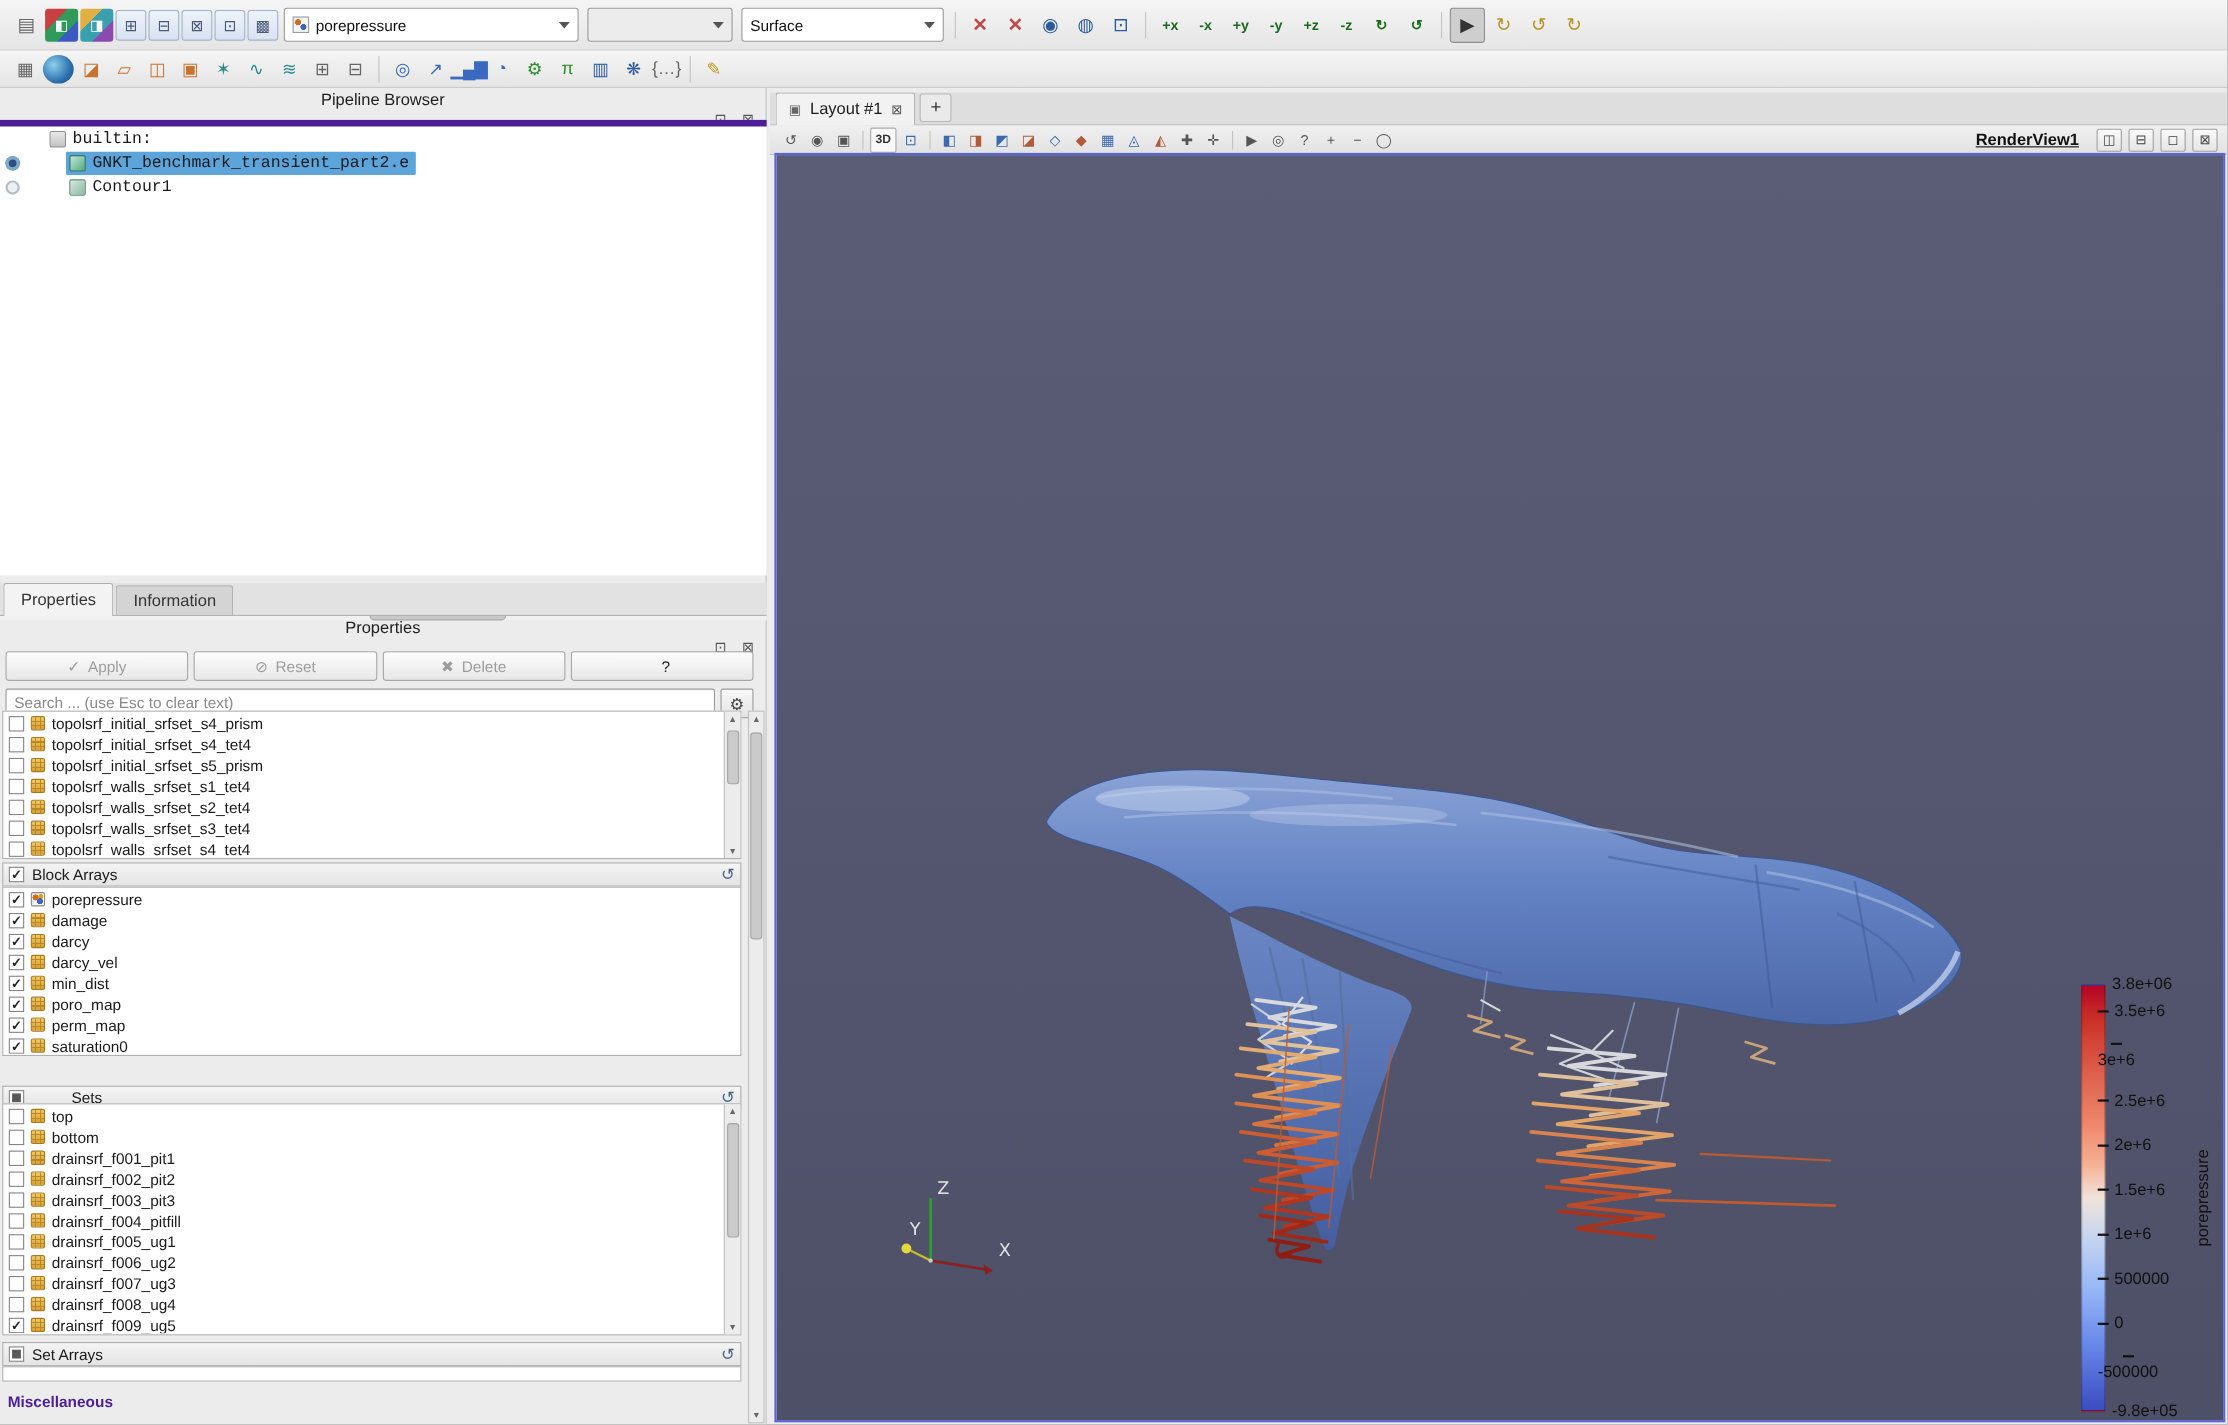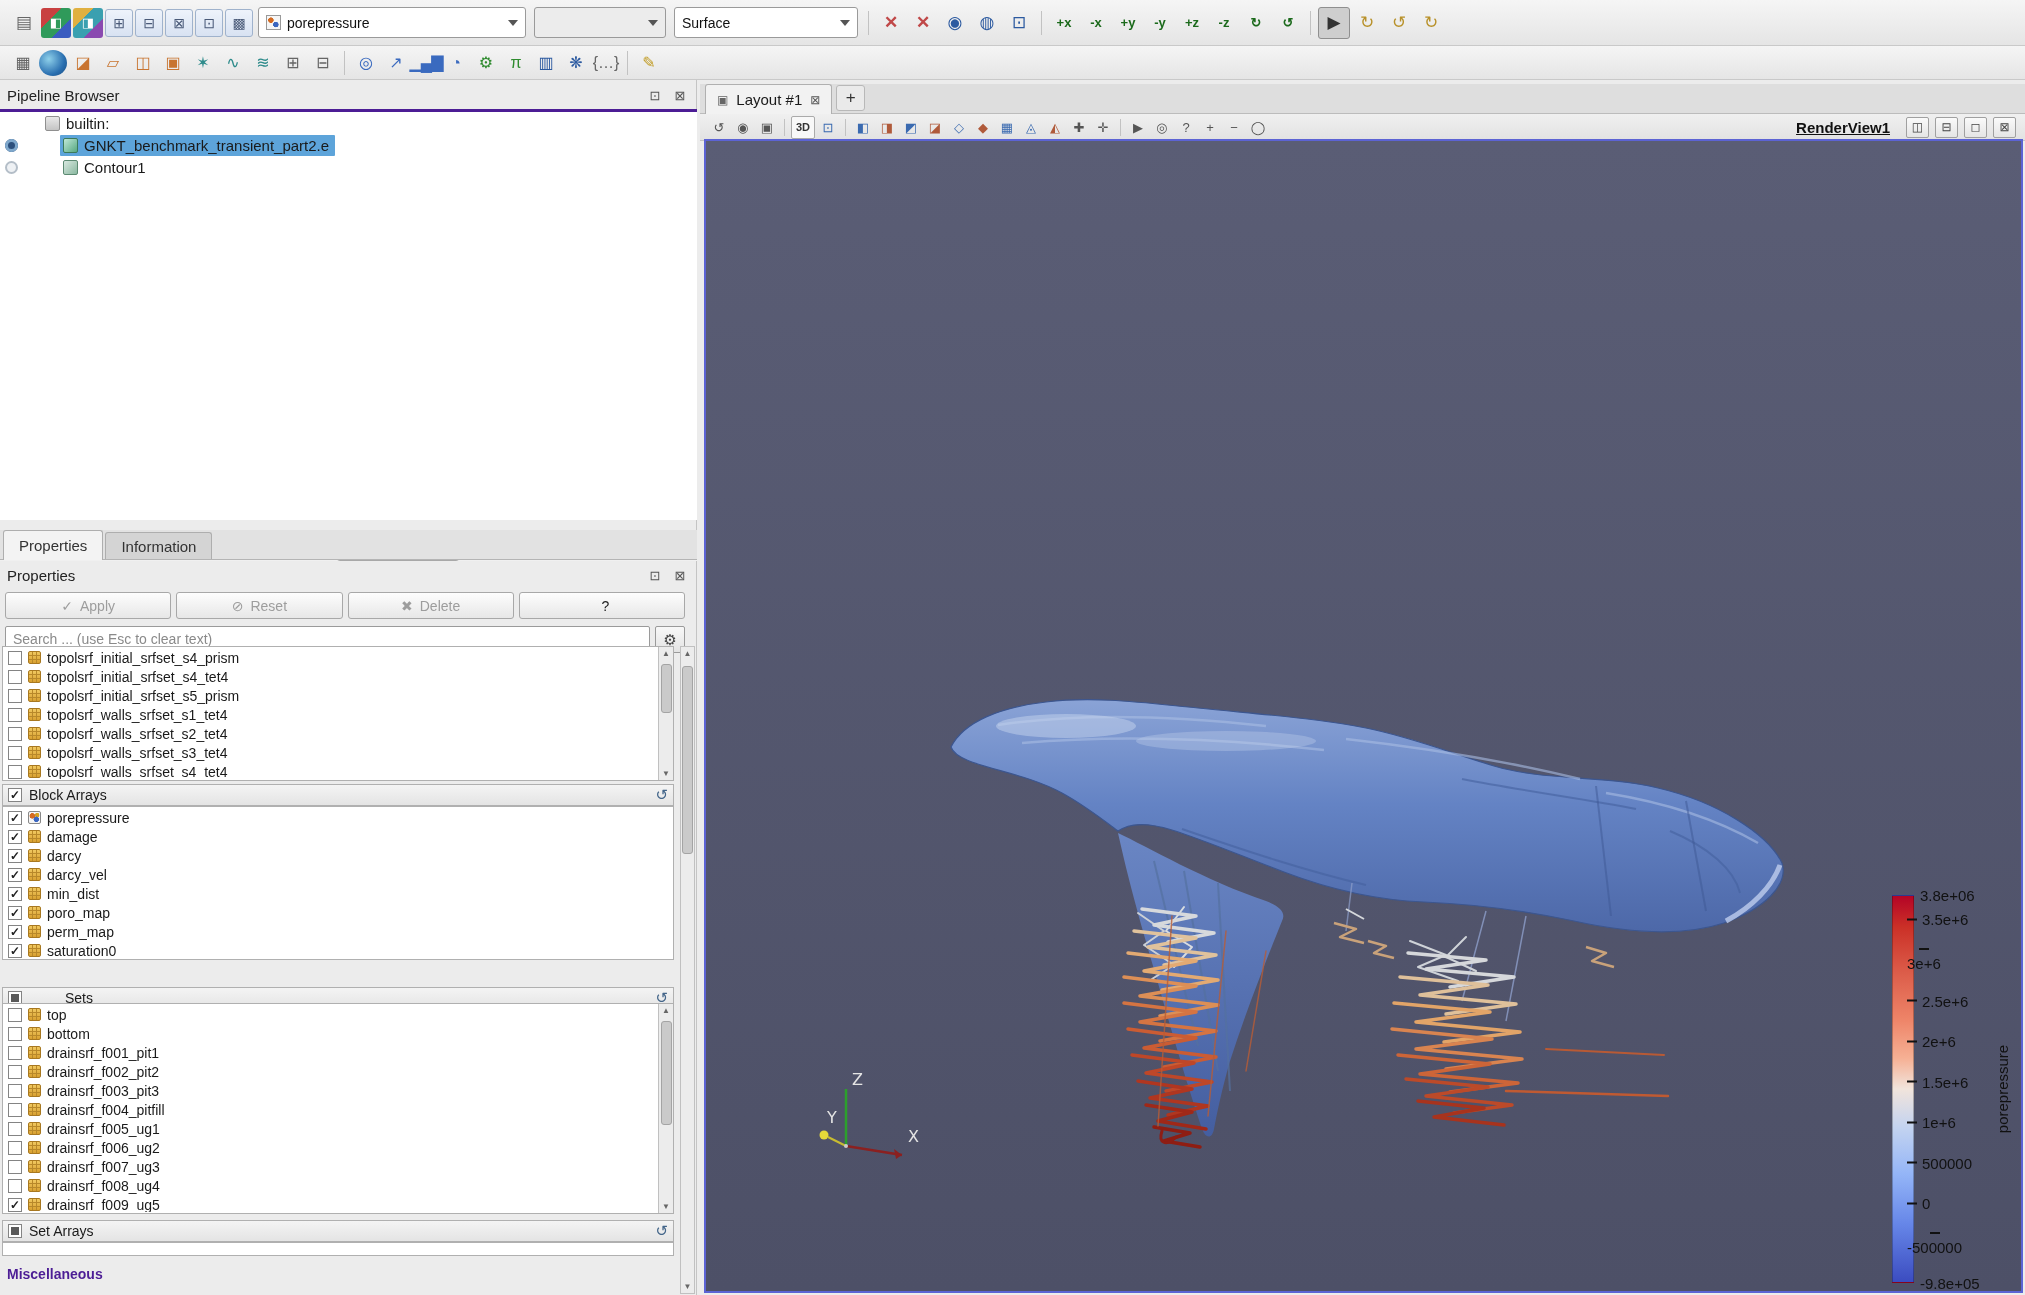--- a/index.html
+++ b/index.html
@@ -39,26 +39,26 @@
               border-top:6px solid #555;margin-left:auto;}
   .combo.disabled{background:#ececec;color:#999;}
   #combo-var{width:252px;} #combo-comp{width:116px;} #combo-rep{width:168px;}
   .var-ico{width:13px;height:13px;margin-right:6px;border:1px solid #999;background:
      radial-gradient(circle at 30% 32%,#d46a20 0 2.5px,transparent 3px),
      radial-gradient(circle at 68% 66%,#3a66c0 0 2.5px,transparent 3px),#f6f6f6;}
   
   .left{position:absolute;left:0;top:80px;width:697px;height:1215px;background:#ececec;
         border-right:1px solid #c4c4c4;box-sizing:border-box;}
   .dock-title{position:absolute;left:0;width:100%;height:26px;display:flex;align-items:center;
-              padding:0 7px;font-size:15px;color:#222;box-sizing:border-box;}
+              padding:0 7px;font-size:15px;color:#222;box-sizing:border-box;flex-direction:column;}
   #pb-title{top:2px;} #props-title{top:482px;}
   .dock-btns{margin-left:auto;display:flex;gap:7px;}
   .dock-btn{width:18px;height:18px;display:flex;align-items:center;justify-content:center;font-size:13px;color:#555;}
   .tree{position:absolute;left:0;top:29px;width:697px;height:408px;background:#fff;
-        border-top:3px solid #4c1d95;font-size:15px;}
+        border-top:6px solid #4c1d95;font-size:15px;font-family:Liberation Mono, monospace;}
   .pl-row{height:22px;display:flex;align-items:center;padding-left:5px;}
   .eye{width:13px;height:13px;border-radius:50%;margin-right:8px;flex:none;box-sizing:border-box;}
   .eye-on{background:#2c4f7c;box-shadow:inset 0 0 0 3px #7fa8cc;}
   .eye-off{border:2px solid #b4bec8;background:#eef1f4;}
   .eye-none{visibility:hidden;}
   .ind0{margin-left:16px;} .ind1{margin-left:34px;}
   .pl-chip{display:inline-flex;align-items:center;padding:2px 6px 2px 3px;border-radius:1px;}
   .pl-chip.sel{background:#5da4da;}
   .src-ico{width:15px;height:15px;margin-right:6px;border-radius:2px;flex:none;box-sizing:border-box;}
   .icon-builtin{background:linear-gradient(#e8e8e8,#c4c4c4);border:1px solid #8f8f8f;}

